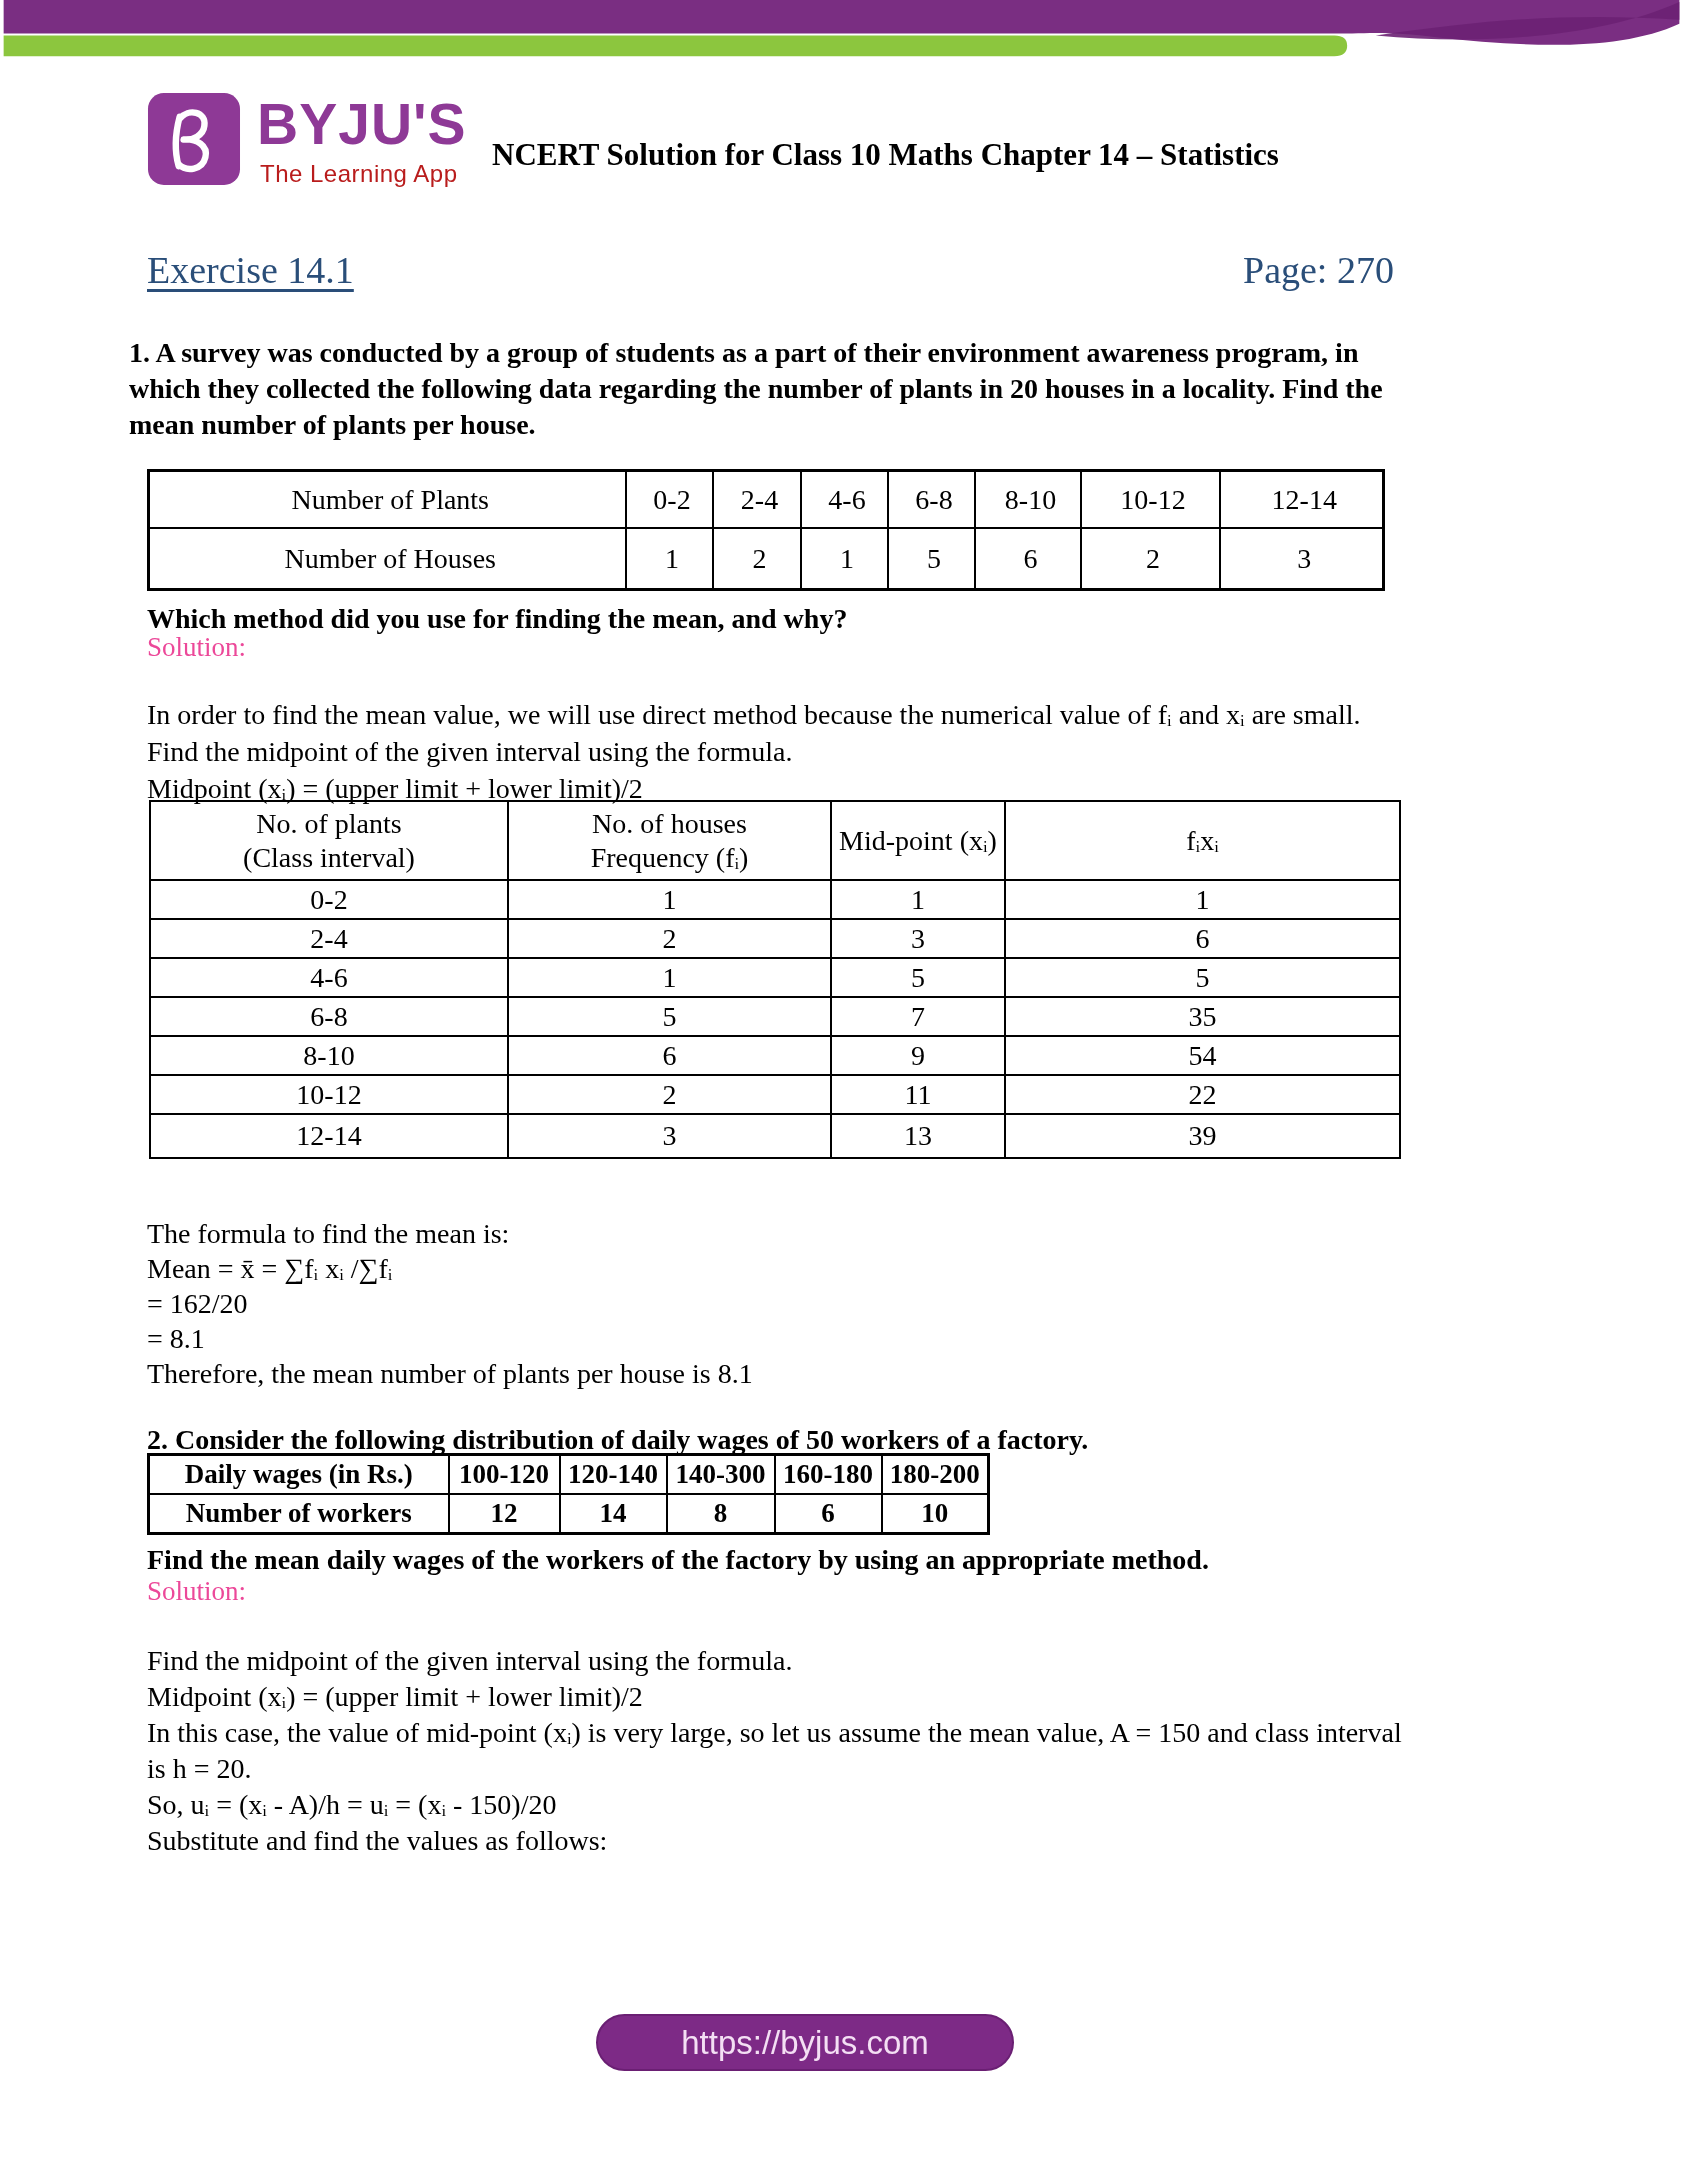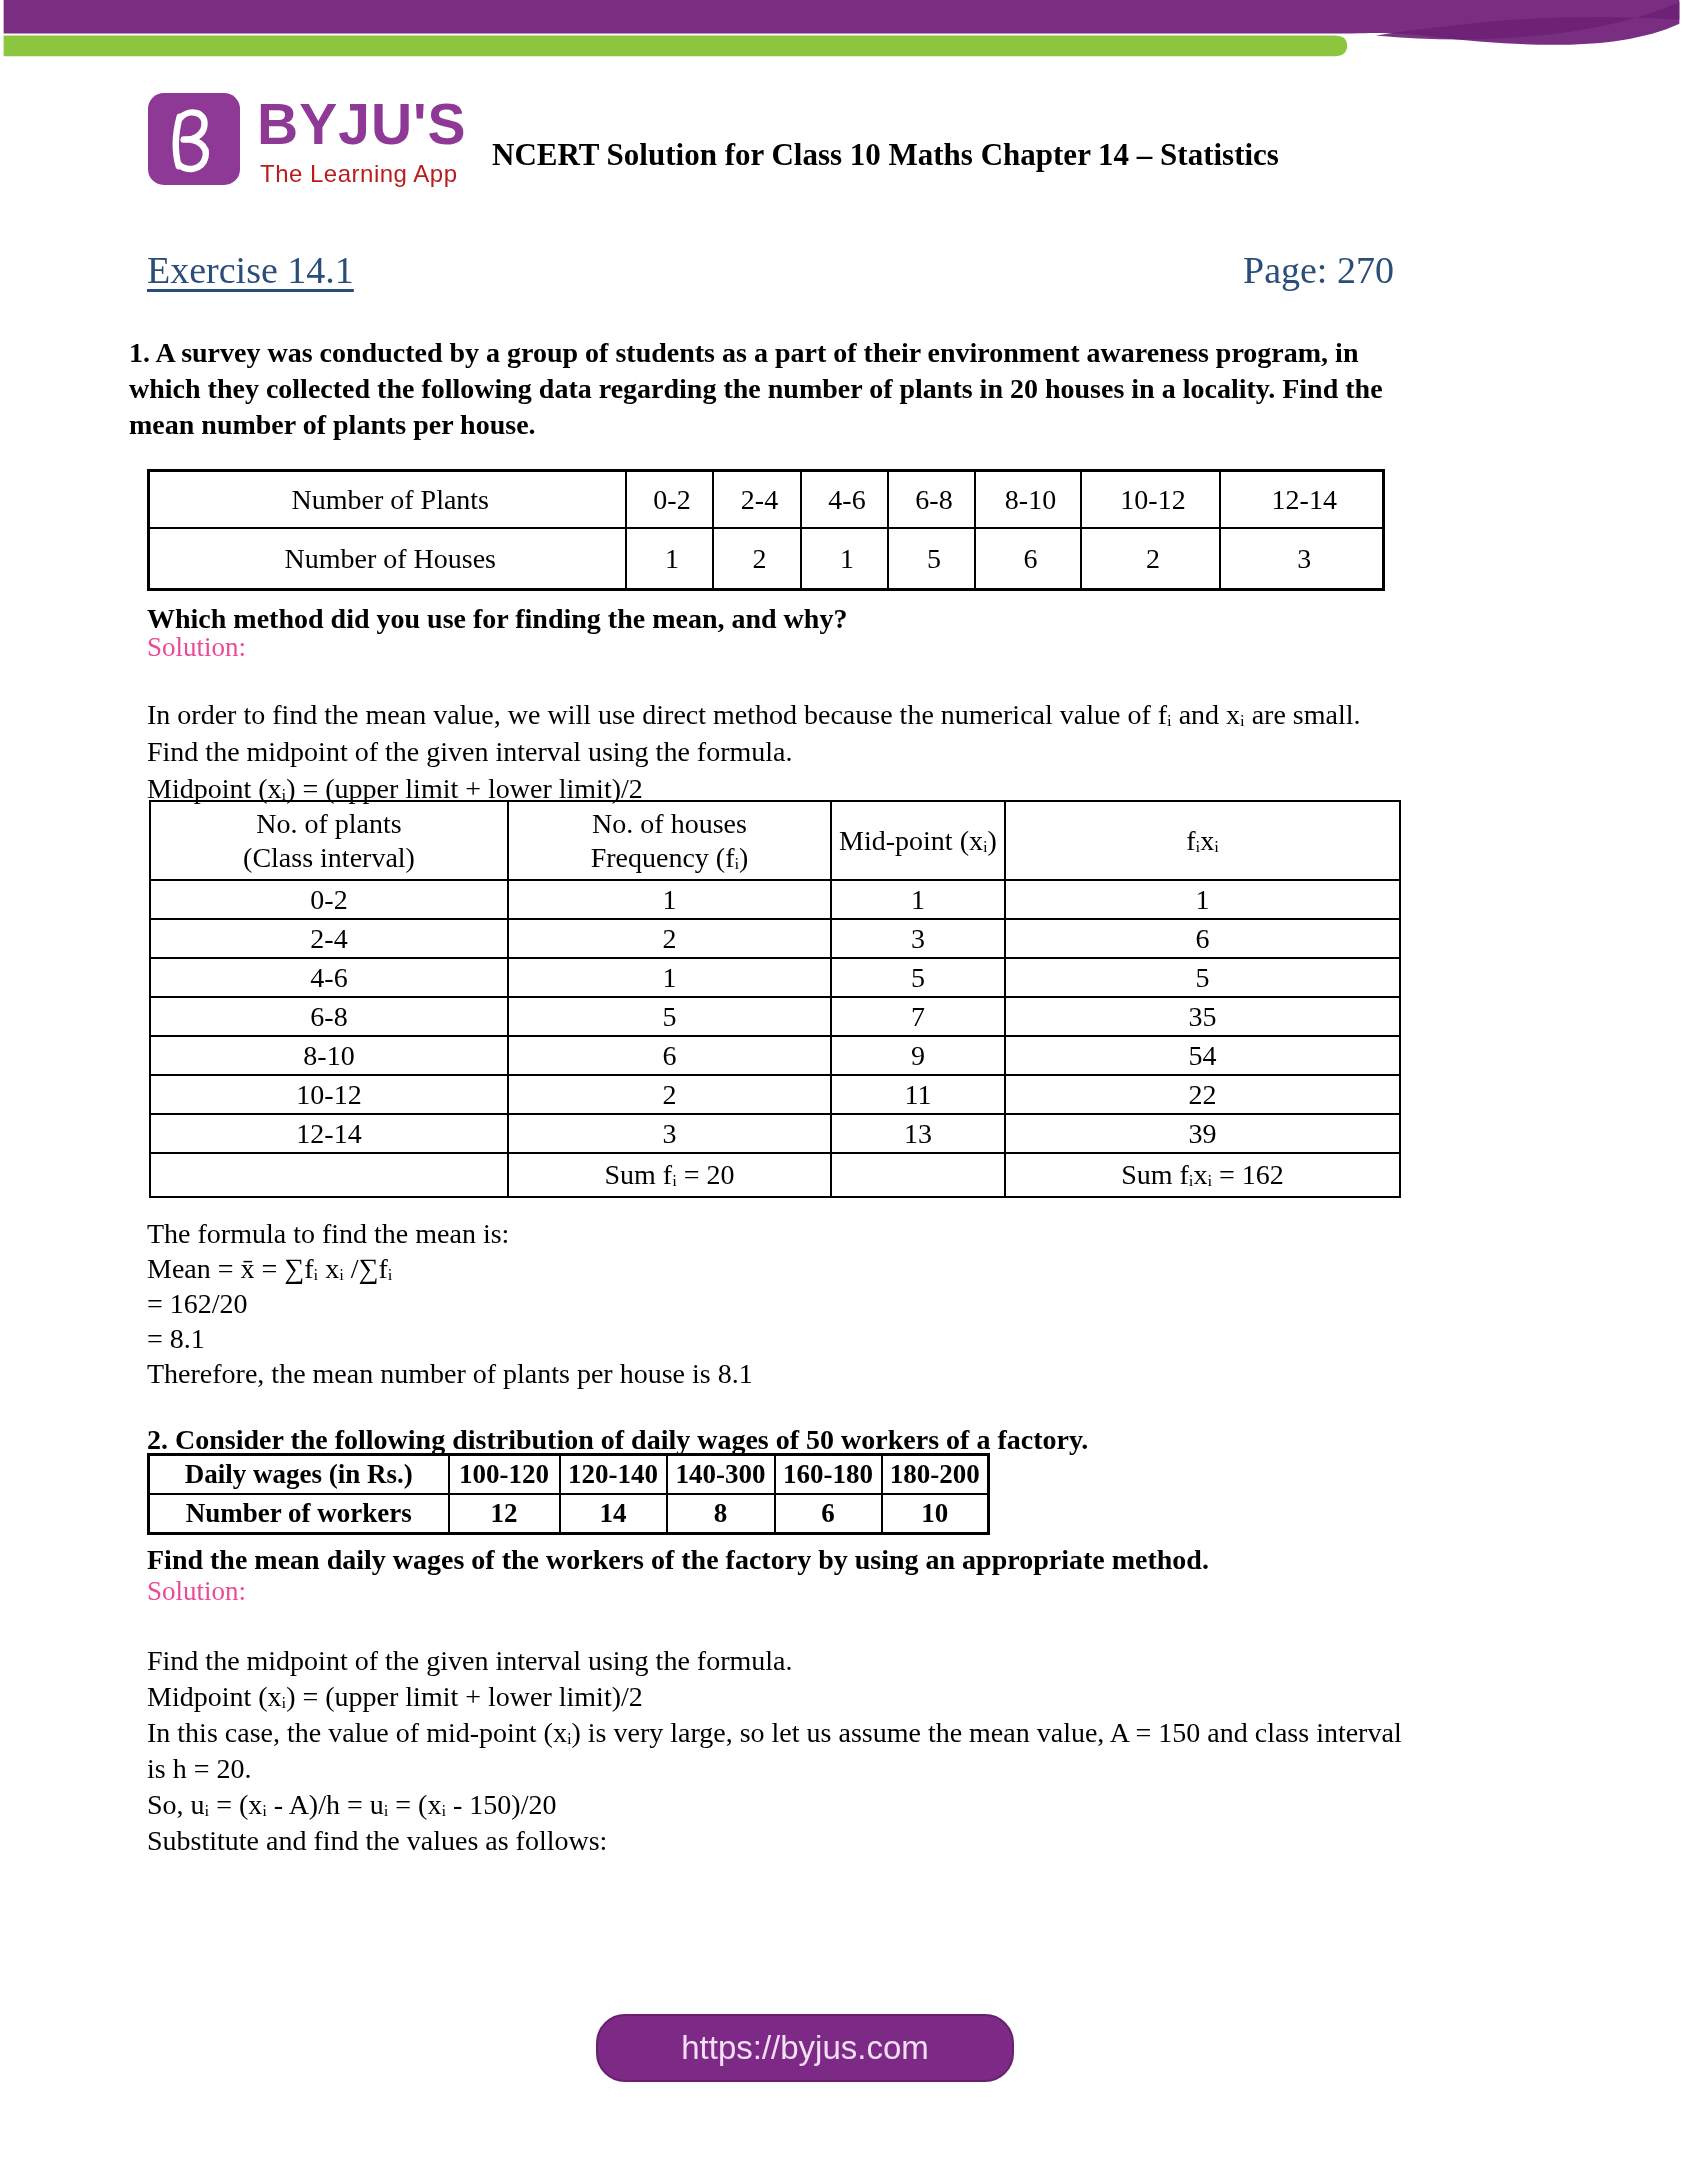--- a/index.html
+++ b/index.html
@@ -43,21 +43,21 @@
   #plants-table td{font-weight:normal;font-size:28px;height:55px;padding-left:8px;}
   #plants-table tr:last-child td{height:59px;}
   #plants-table{border:3px solid #000;}
   #calc-table{left:149px;top:800px;border:2px solid #000;}
   #calc-table td{font-size:28px;height:37px;line-height:34px;}
   #calc-table tr.header-row td{height:77px;}
   #calc-table tr:last-child td{height:42px;}
   #wages-table{left:147px;top:1453px;border:3px solid #000;}
   #wages-table td{font-weight:bold;font-size:27px;height:37px;margin-top:12px;}
   
-  #url-pill{left:596px;top:2014px;width:418px;height:68px;border-radius:29px;
+  #url-pill{left:596px;top:2014px;width:418px;height:57px;border-radius:29px;
     background:#7D2A86;border:2px solid #6a1f73;display:flex;align-items:center;
     justify-content:center;box-sizing:border-box;}
   #url-pill span{font-family:"Liberation Sans",sans-serif;font-size:33px;color:#F4DFF4;}
 </style>
 </head>
 <body>
 
 <svg id="band" class="abs" viewBox="0 0 1700 70" xmlns="http://www.w3.org/2000/svg">
   <path d="M0,0 H1700 V24 C1640,52 1545,48 1455,38 C1415,33 1395,33 1368,34 L0,34 Z" fill="#7A2E82"></path>
   <path d="M1700,2 C1620,38 1500,46 1392,36 C1490,22 1580,12 1700,20 Z" fill="#6B2173" opacity="0.9"></path>
@@ -172,26 +172,20 @@
         <td>2</td>
         <td>11</td>
         <td>22</td>
       </tr>
       <tr>
         <td>12-14</td>
         <td>3</td>
         <td>13</td>
         <td>39</td>
       </tr>
-      <tr>
-        <td></td>
-        <td>Sum fᵢ = 20</td>
-        <td></td>
-        <td>Sum fᵢxᵢ = 162</td>
-      </tr>
     </tbody>
   </table>
 
 <div id="q1-closing" class="abs lines">The formula to find the mean is:
 Mean = x̄ = ∑fᵢ xᵢ /∑fᵢ
 = 162/20
 = 8.1
 Therefore, the mean number of plants per house is 8.1</div>
 
 <div id="q2-question" class="abs q-bold">2. Consider the following distribution of daily wages of 50 workers of a factory.</div>

